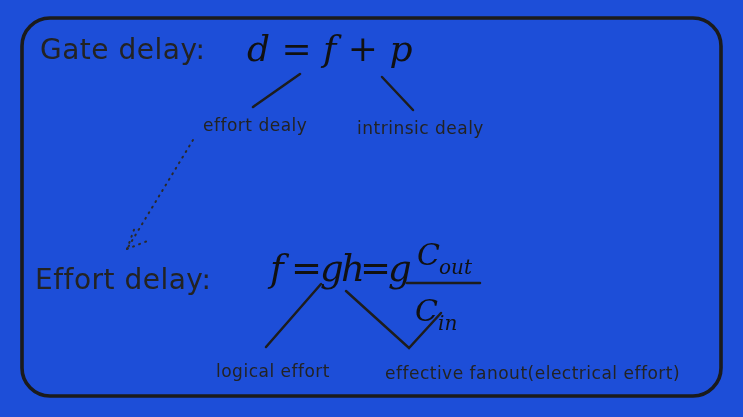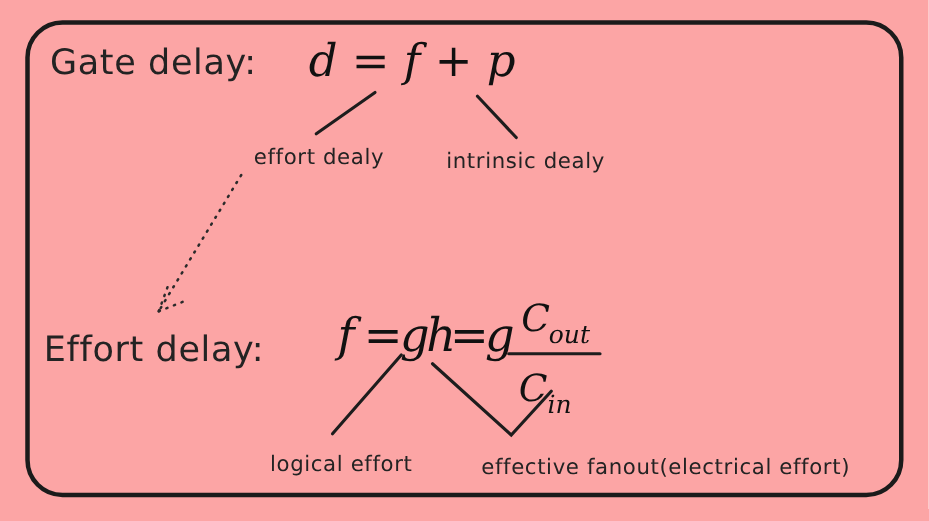--- a/index.html
+++ b/index.html
@@ -4,21 +4,21 @@
 <style>
   html, body {
     margin: 0;
     padding: 0;
     background: #ffffff;
   }
   .stage {
     position: relative;
     width: 743px;
     height: 417px;
-    background: #fca5a5;
+    background: #1d4ed8;
     overflow: hidden;
   }
   svg { display: block; }
 
   
   .hand {
     font-family: "DejaVu Sans", sans-serif;
     fill: #232323;
     letter-spacing: 0.5px;
   }

